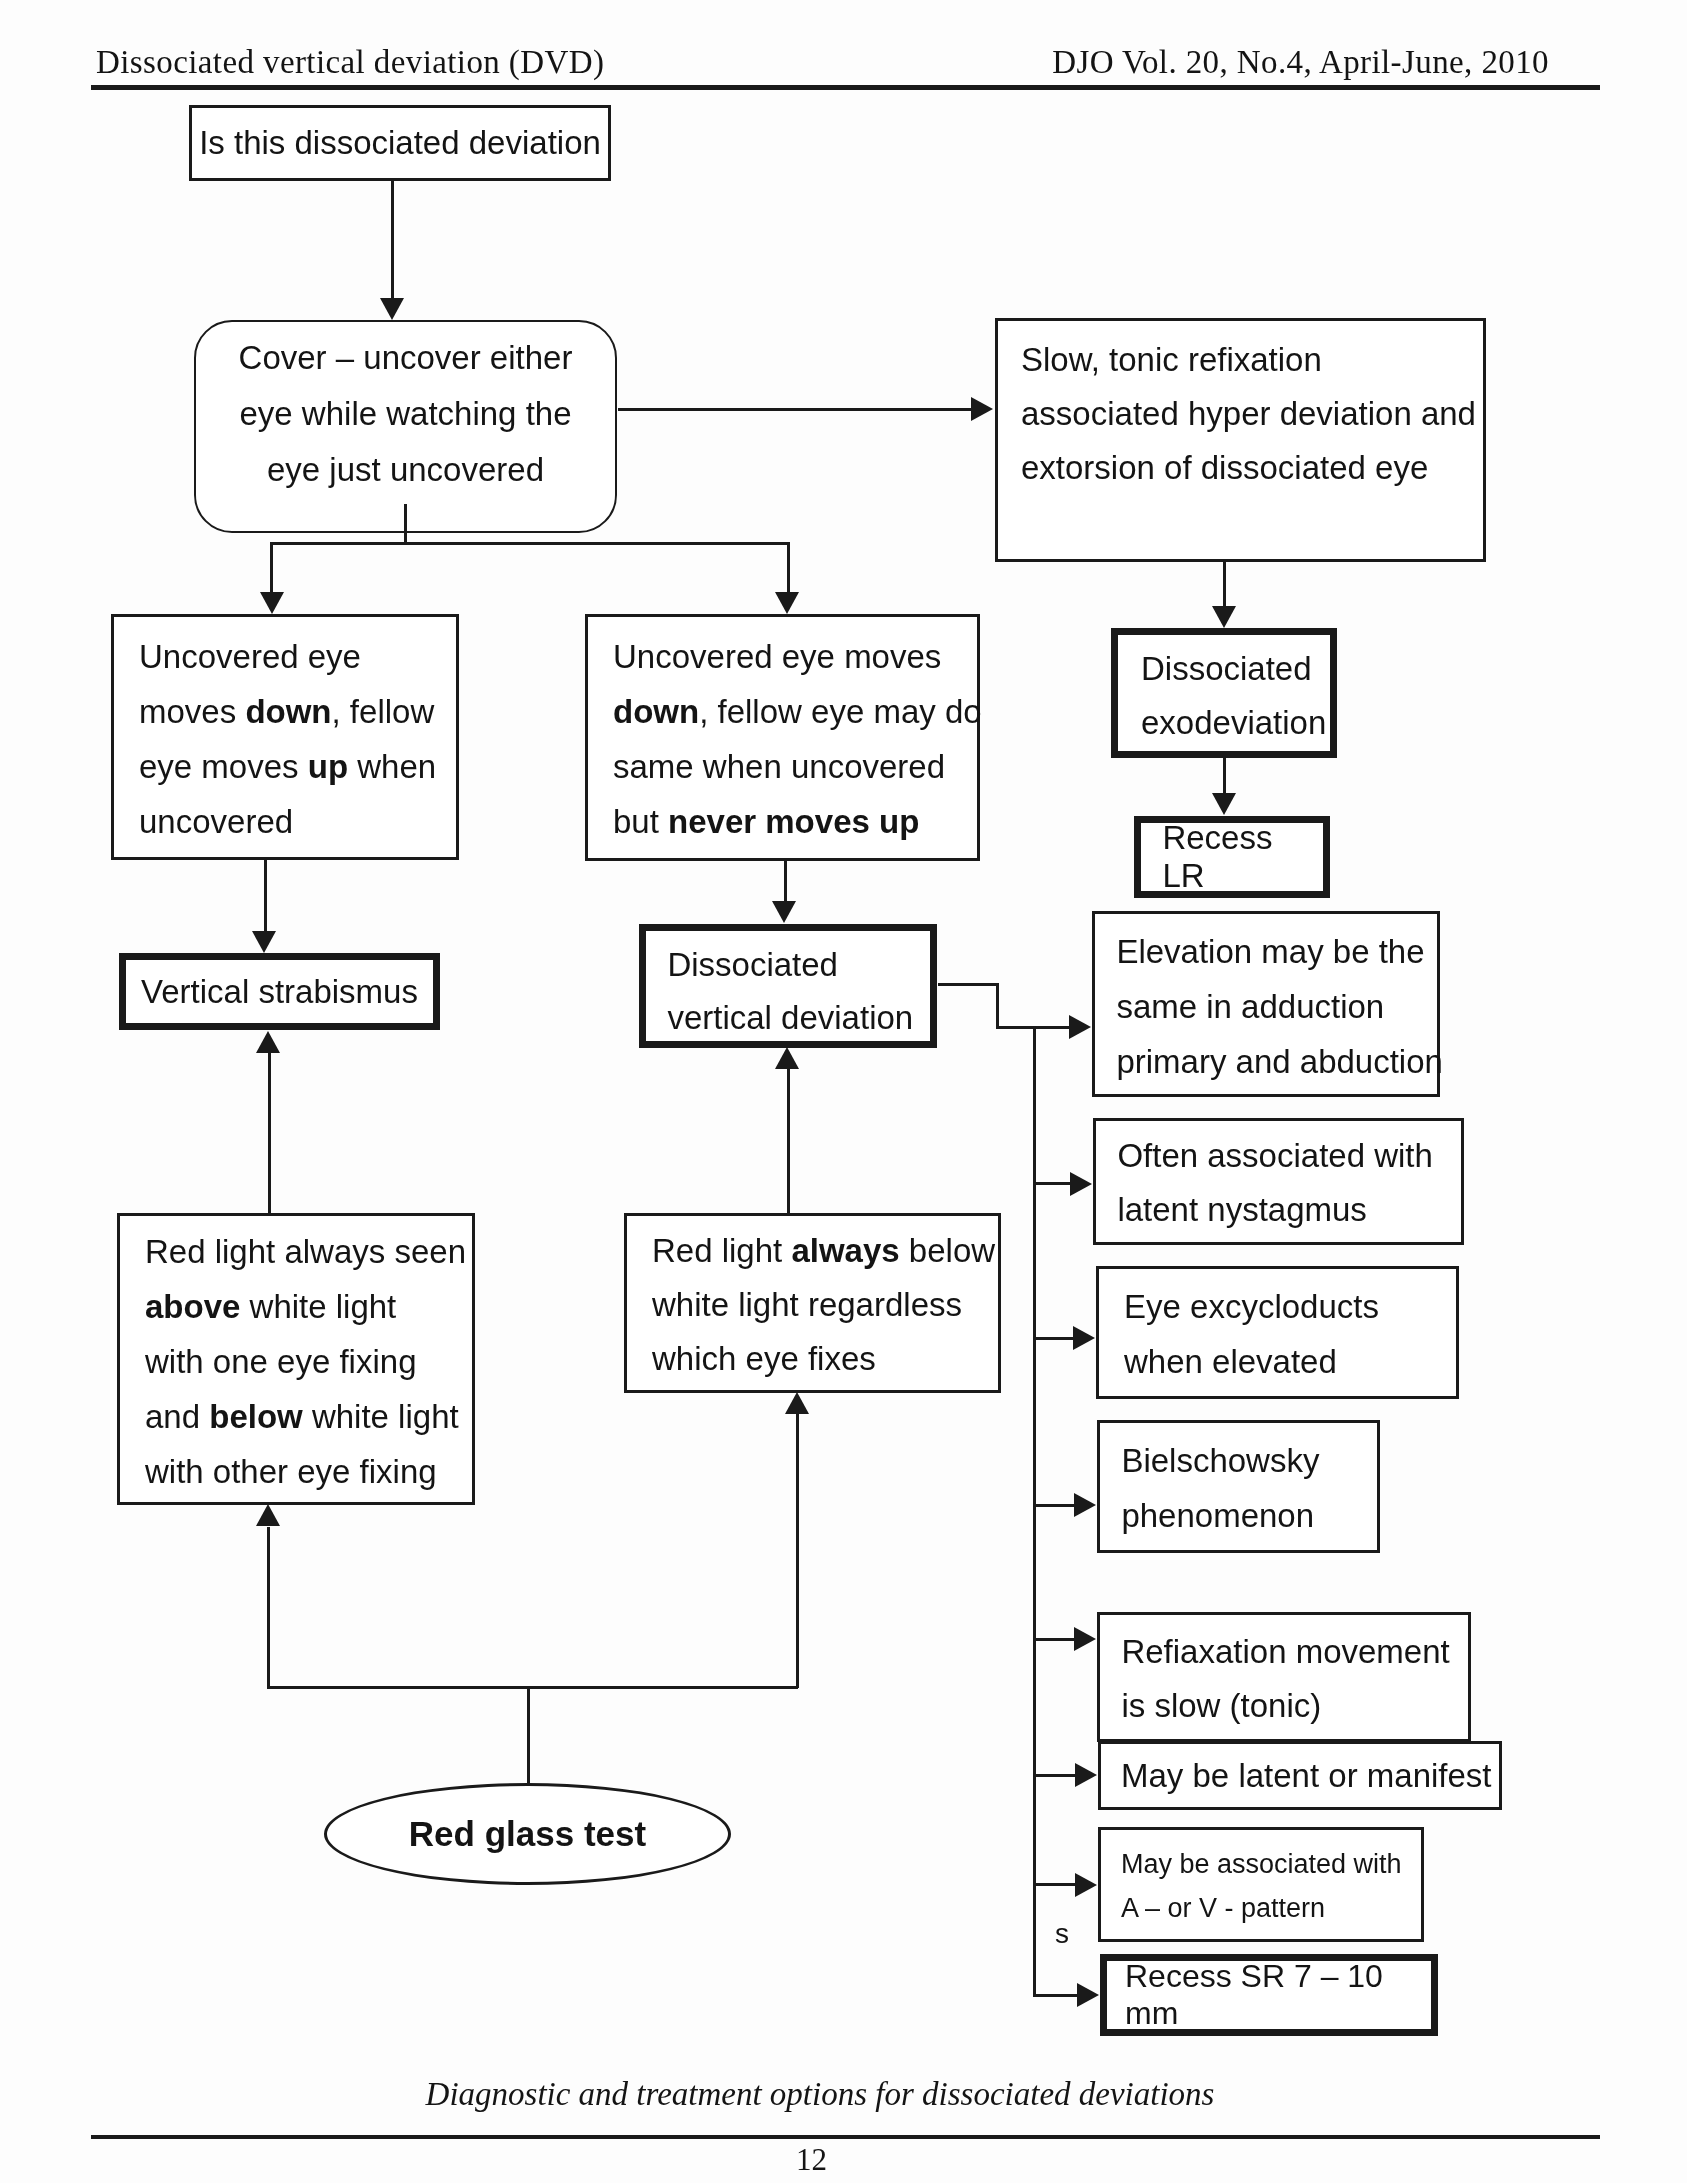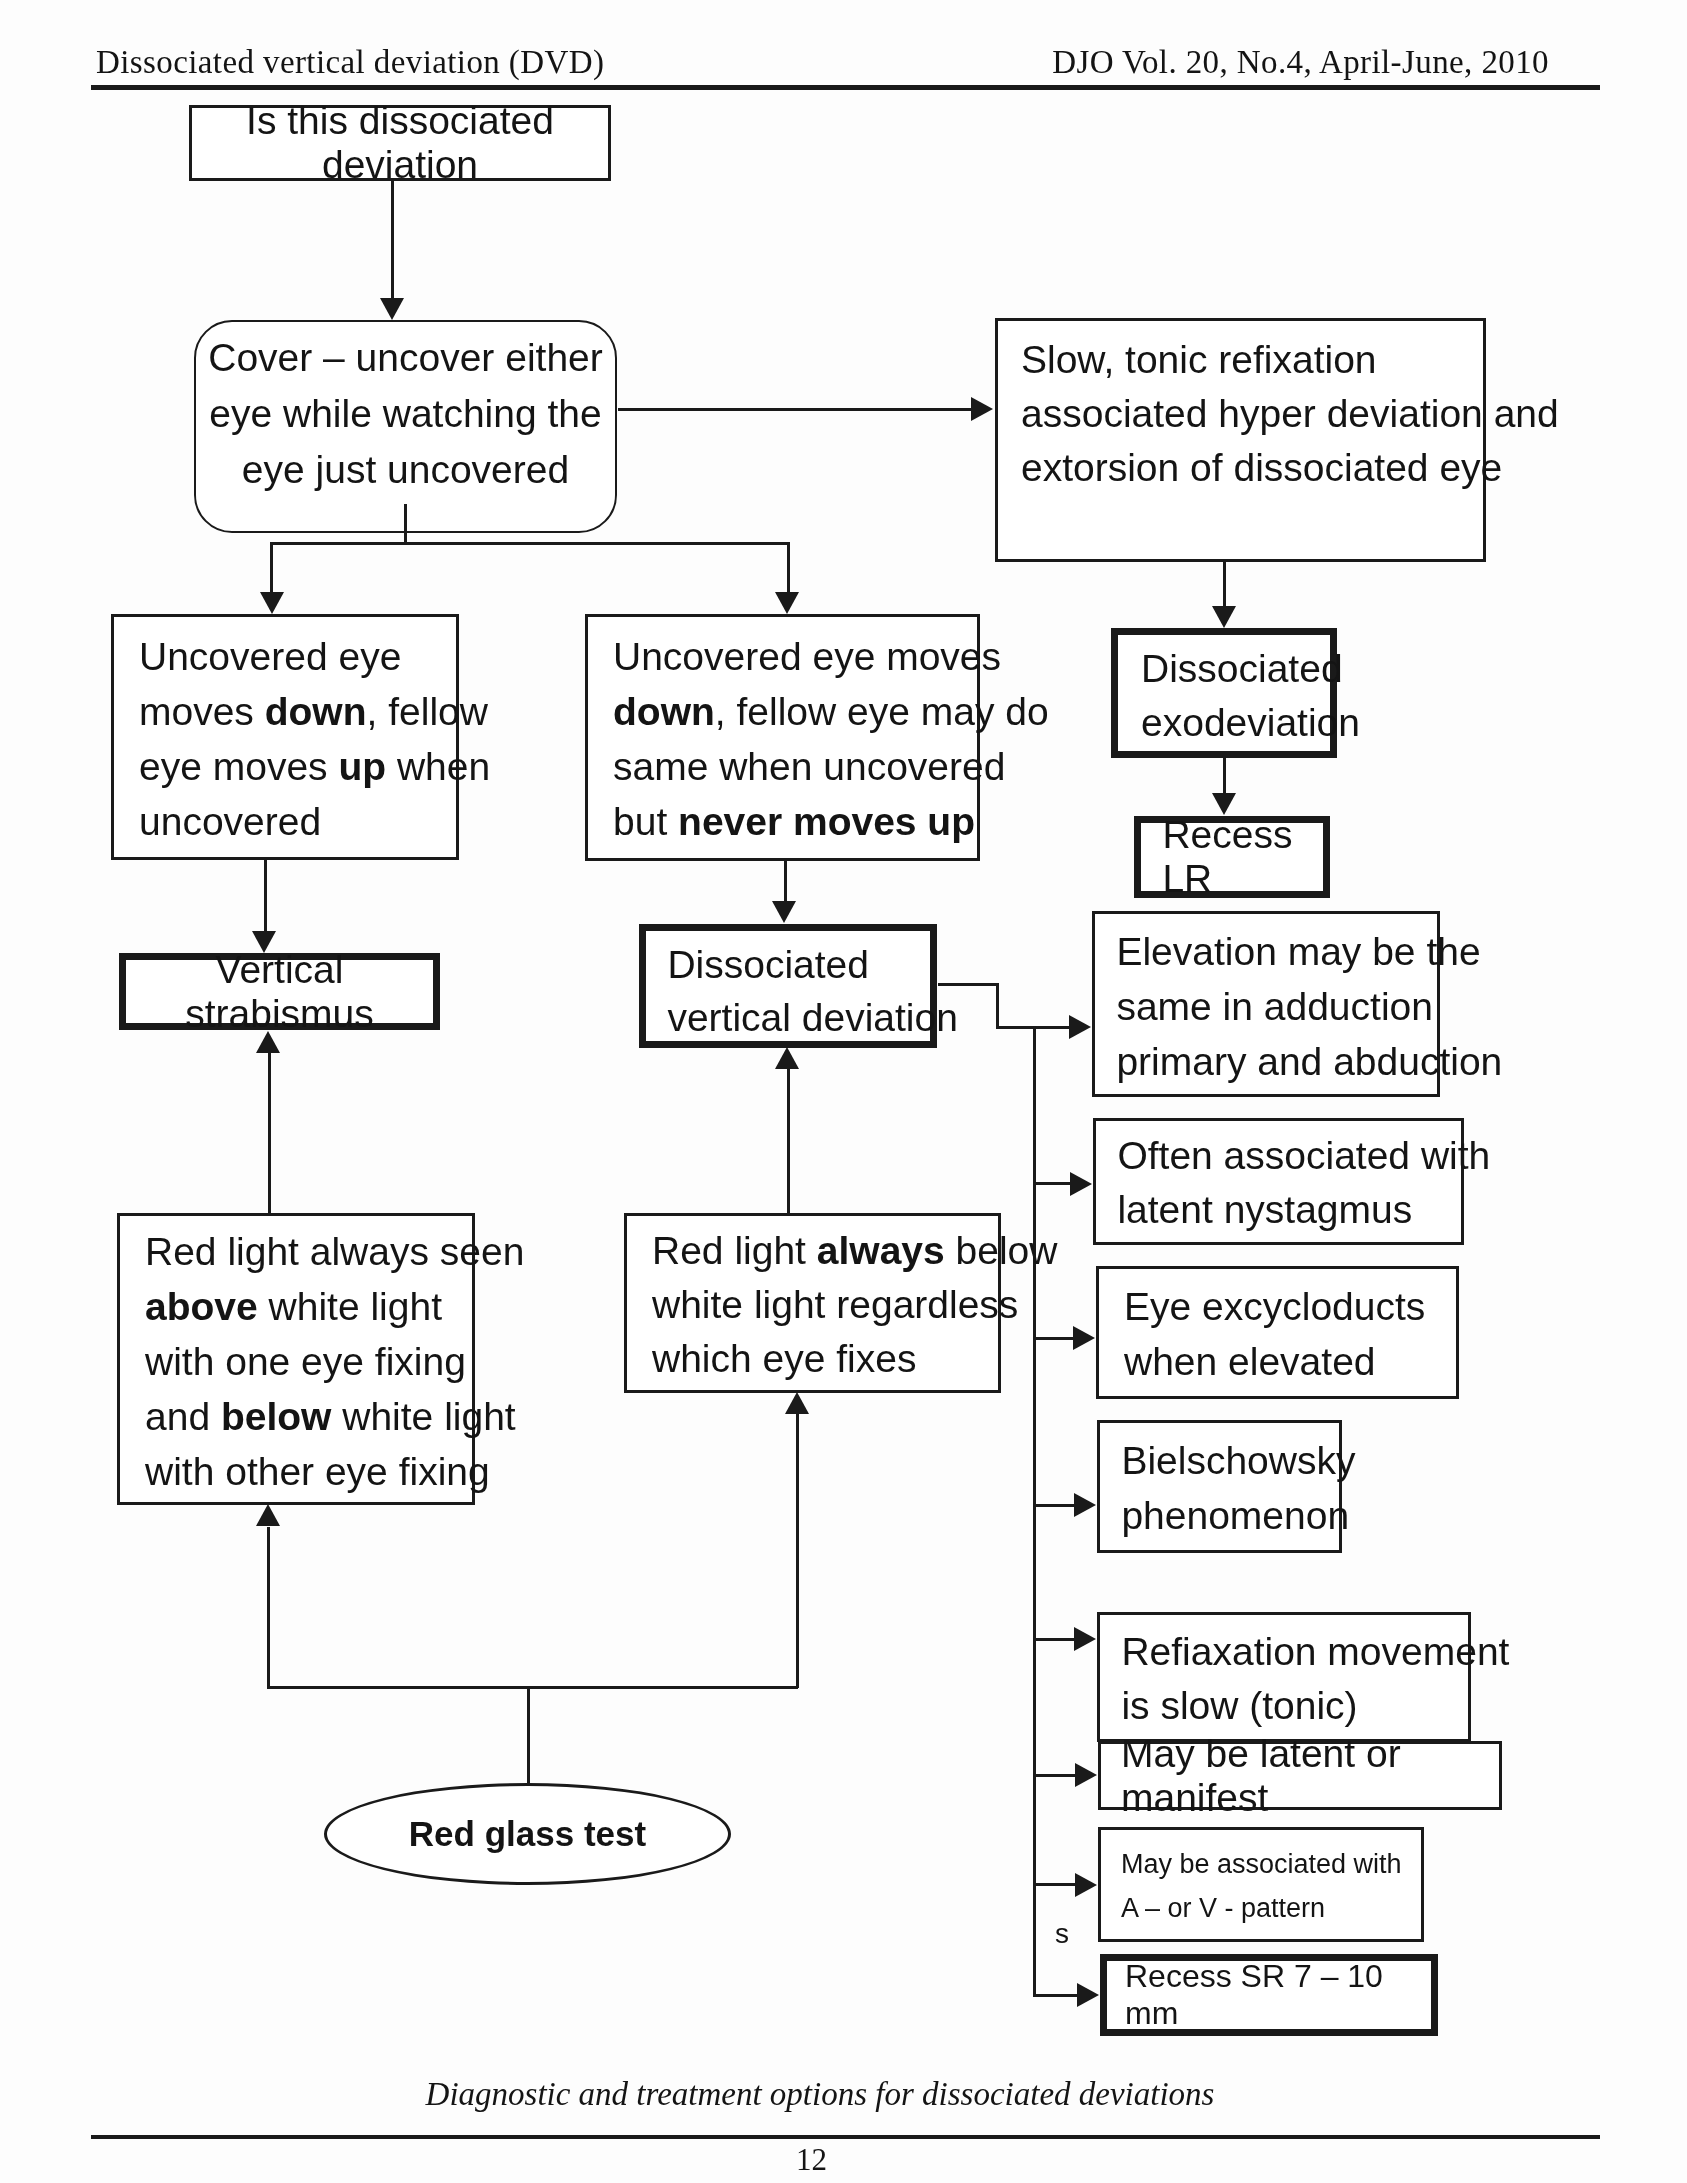--- a/index.html
+++ b/index.html
@@ -5,21 +5,21 @@
   * { box-sizing: border-box; }
   html,body { margin:0; padding:0; background:#9a9a9a; }
   .canvas {
     position:relative; width:1687px; height:2183px; background:#fdfdfd;
     font-family:"Liberation Sans", sans-serif; color:#141414; margin:0 auto; overflow:hidden;
   }
   .serif { font-family:"Liberation Serif", serif; }
   .hdr { position:absolute; font-size:33px; letter-spacing:0.4px; }
   .rule { position:absolute; background:#1a1a1a; }
   .node {
-    position:absolute; background:#fff; border:3.3px solid #1a1a1a; font-size:39px;
+    position:absolute; background:#fff; border:3.3px solid #1a1a1a; font-size:33px;
   }
   .node .ln { white-space:nowrap; }
   .node .ln b, .node .ln .b { font-weight:bold; }
   .thick { border-width:7.4px; }
   .flex-c { display:flex; align-items:center; }
   .txt-c { justify-content:center; text-align:center; }
   .rounded { border-radius:38px; border-width:2.5px; text-align:center; }
   .ellipse { border-radius:50%; border-width:3.3px; font-weight:bold; font-size:35px; }
   .vline, .hline { position:absolute; background:#1a1a1a; }
   .vline { width:2.5px; } .hline { height:2.5px; }
@@ -127,21 +127,21 @@
 
   <div class="hline" style="left:1033px; top:1337px; width:41px;"></div>
   <div class="ah ah-right" style="left:1073px; top:1326px;"></div>
   <div class="node" style="left:1096px; top:1266px; width:363px; height:133px; padding:10px 0 0 25px; line-height:55px;">
       <div class="ln"><span>Eye excycloducts</span></div>
       <div class="ln"><span>when elevated</span></div>
     </div>
 
   <div class="hline" style="left:1033px; top:1504px; width:43px;"></div>
   <div class="ah ah-right" style="left:1074px; top:1493px;"></div>
-  <div class="node" style="left:1097px; top:1420px; width:245px; height:133px; padding:10px 0 0 21.4px; line-height:55px;">
+  <div class="node" style="left:1097px; top:1420px; width:283px; height:133px; padding:10px 0 0 21.4px; line-height:55px;">
       <div class="ln"><span>Bielschowsky</span></div>
       <div class="ln"><span>phenomenon</span></div>
     </div>
 
   <div class="hline" style="left:1033px; top:1638px; width:43px;"></div>
   <div class="ah ah-right" style="left:1074px; top:1627px;"></div>
   <div class="node" style="left:1097px; top:1568px; width:374px; height:130px; padding:10px 0 0 21.4px; line-height:54px;margin-top:44px;">
       <div class="ln"><span>Refiaxation movement</span></div>
       <div class="ln"><span>is slow (tonic)</span></div>
     </div>

